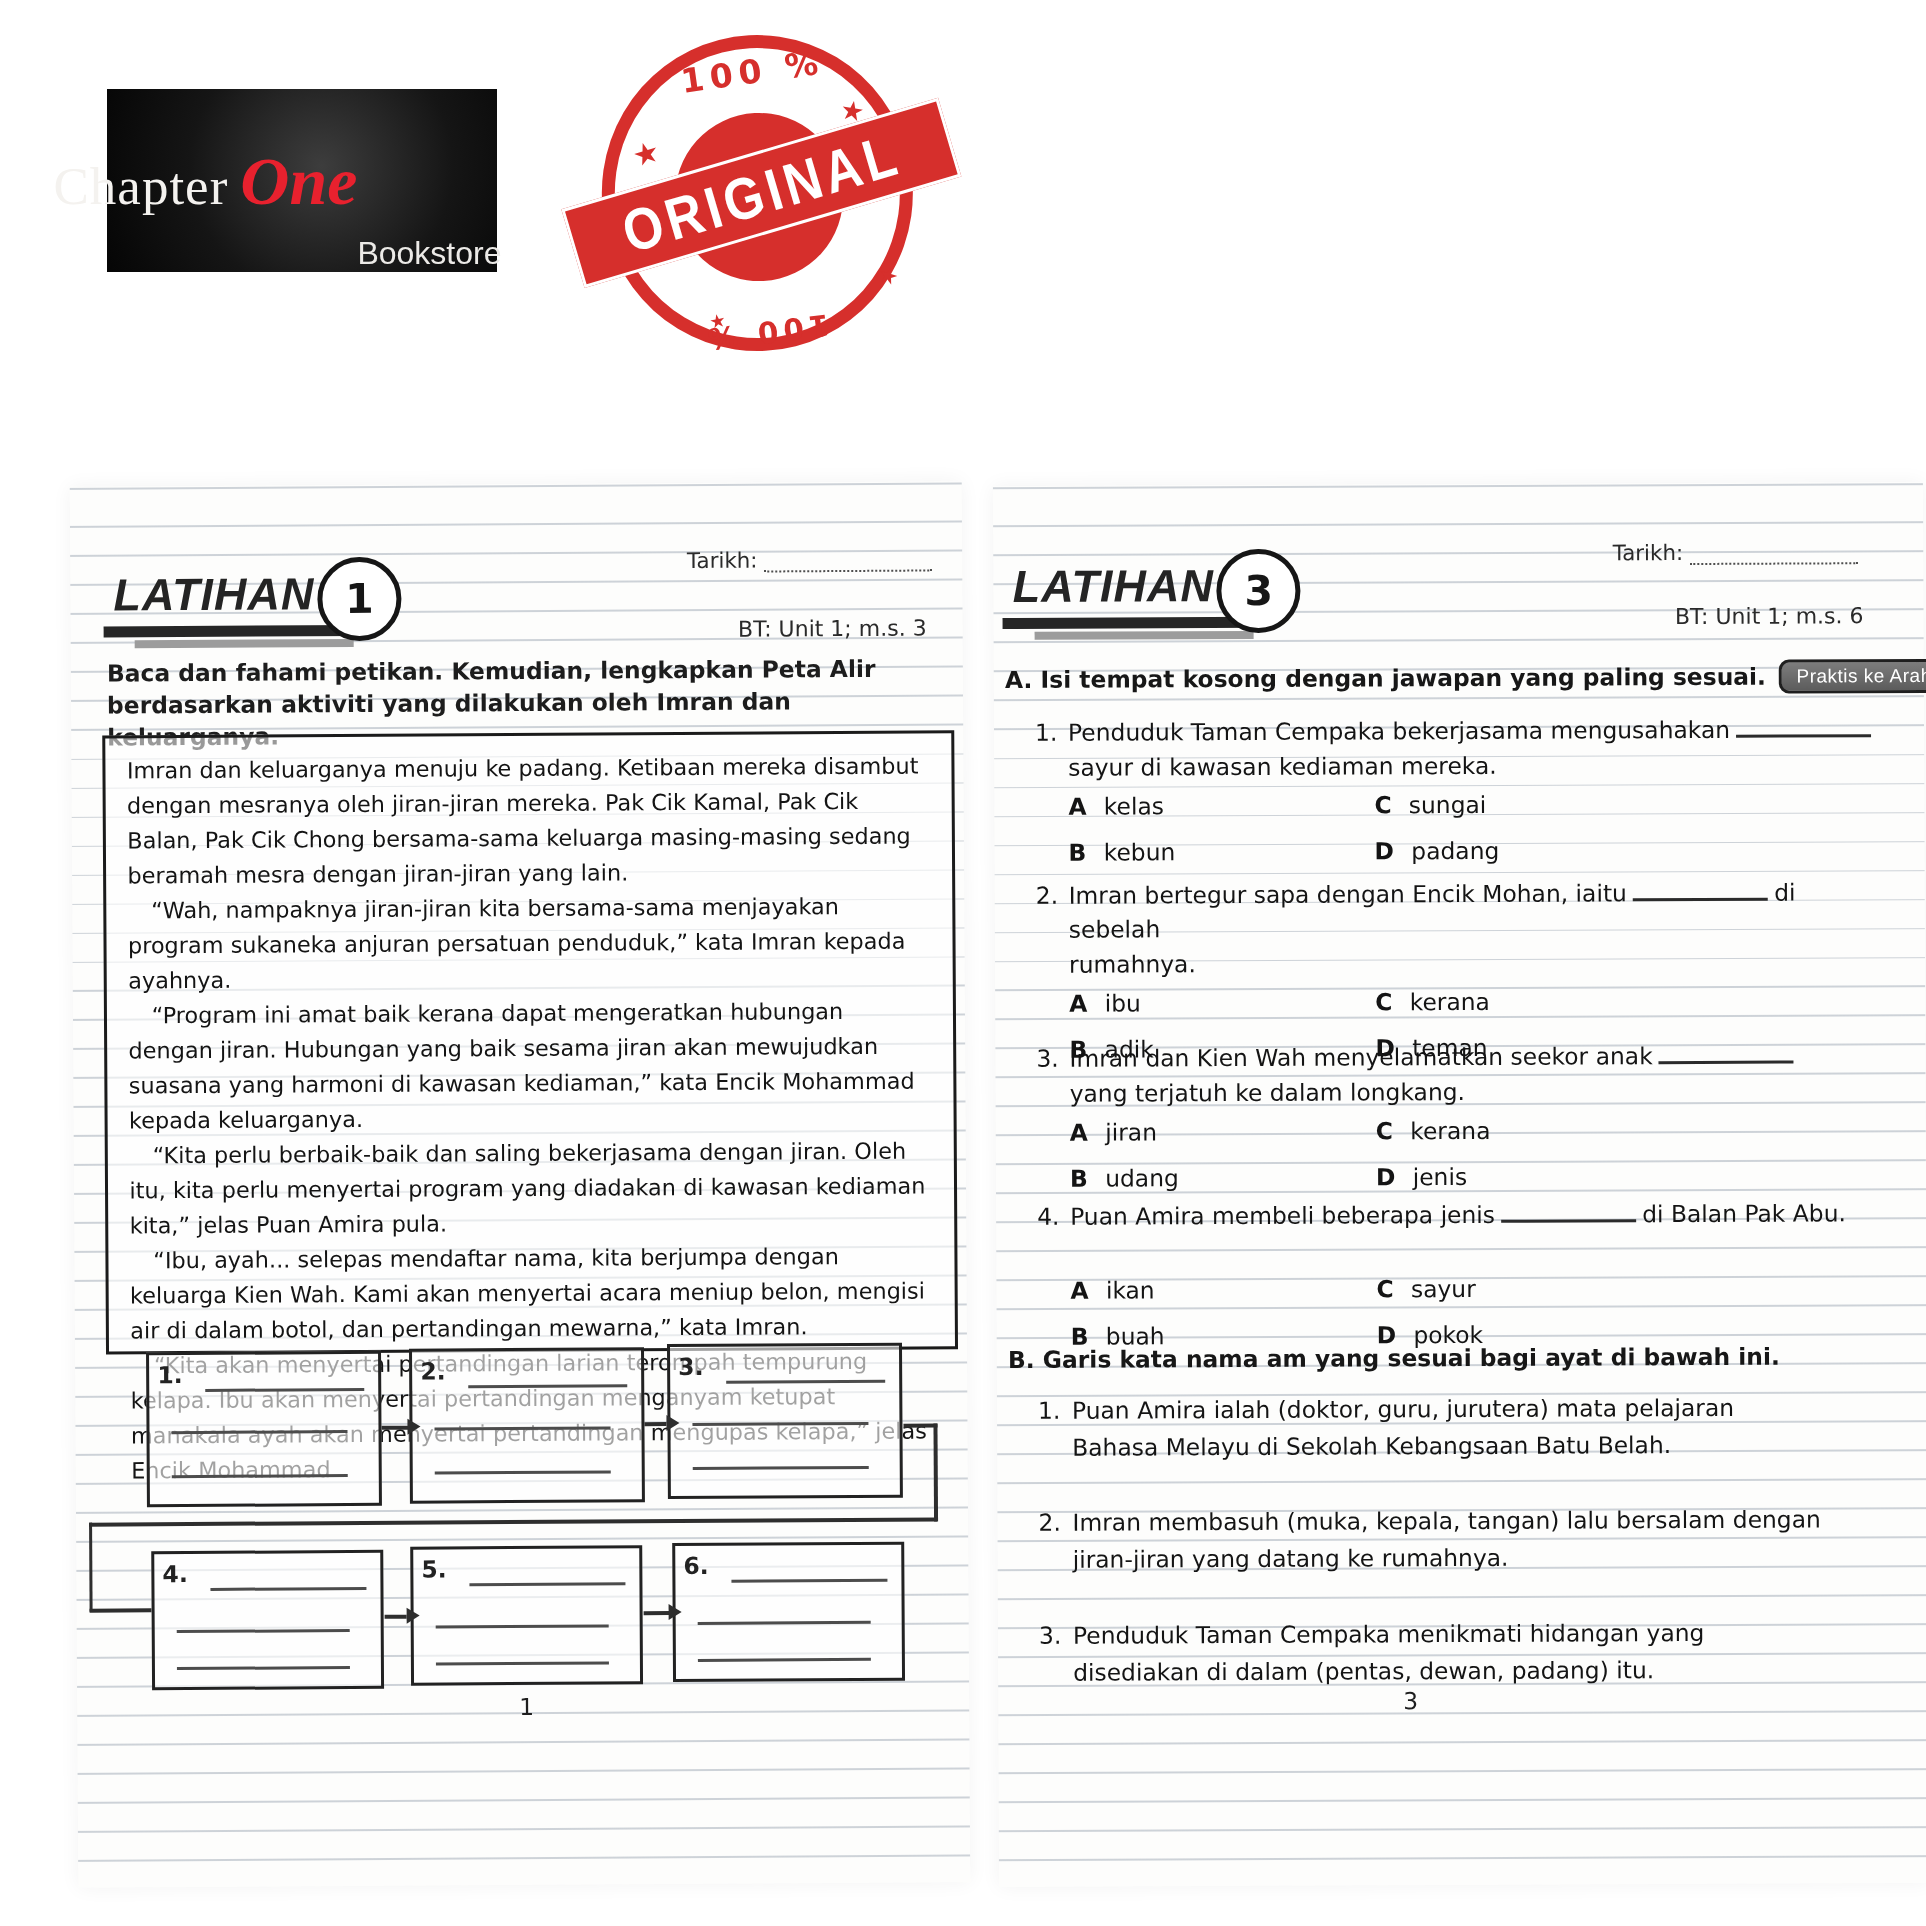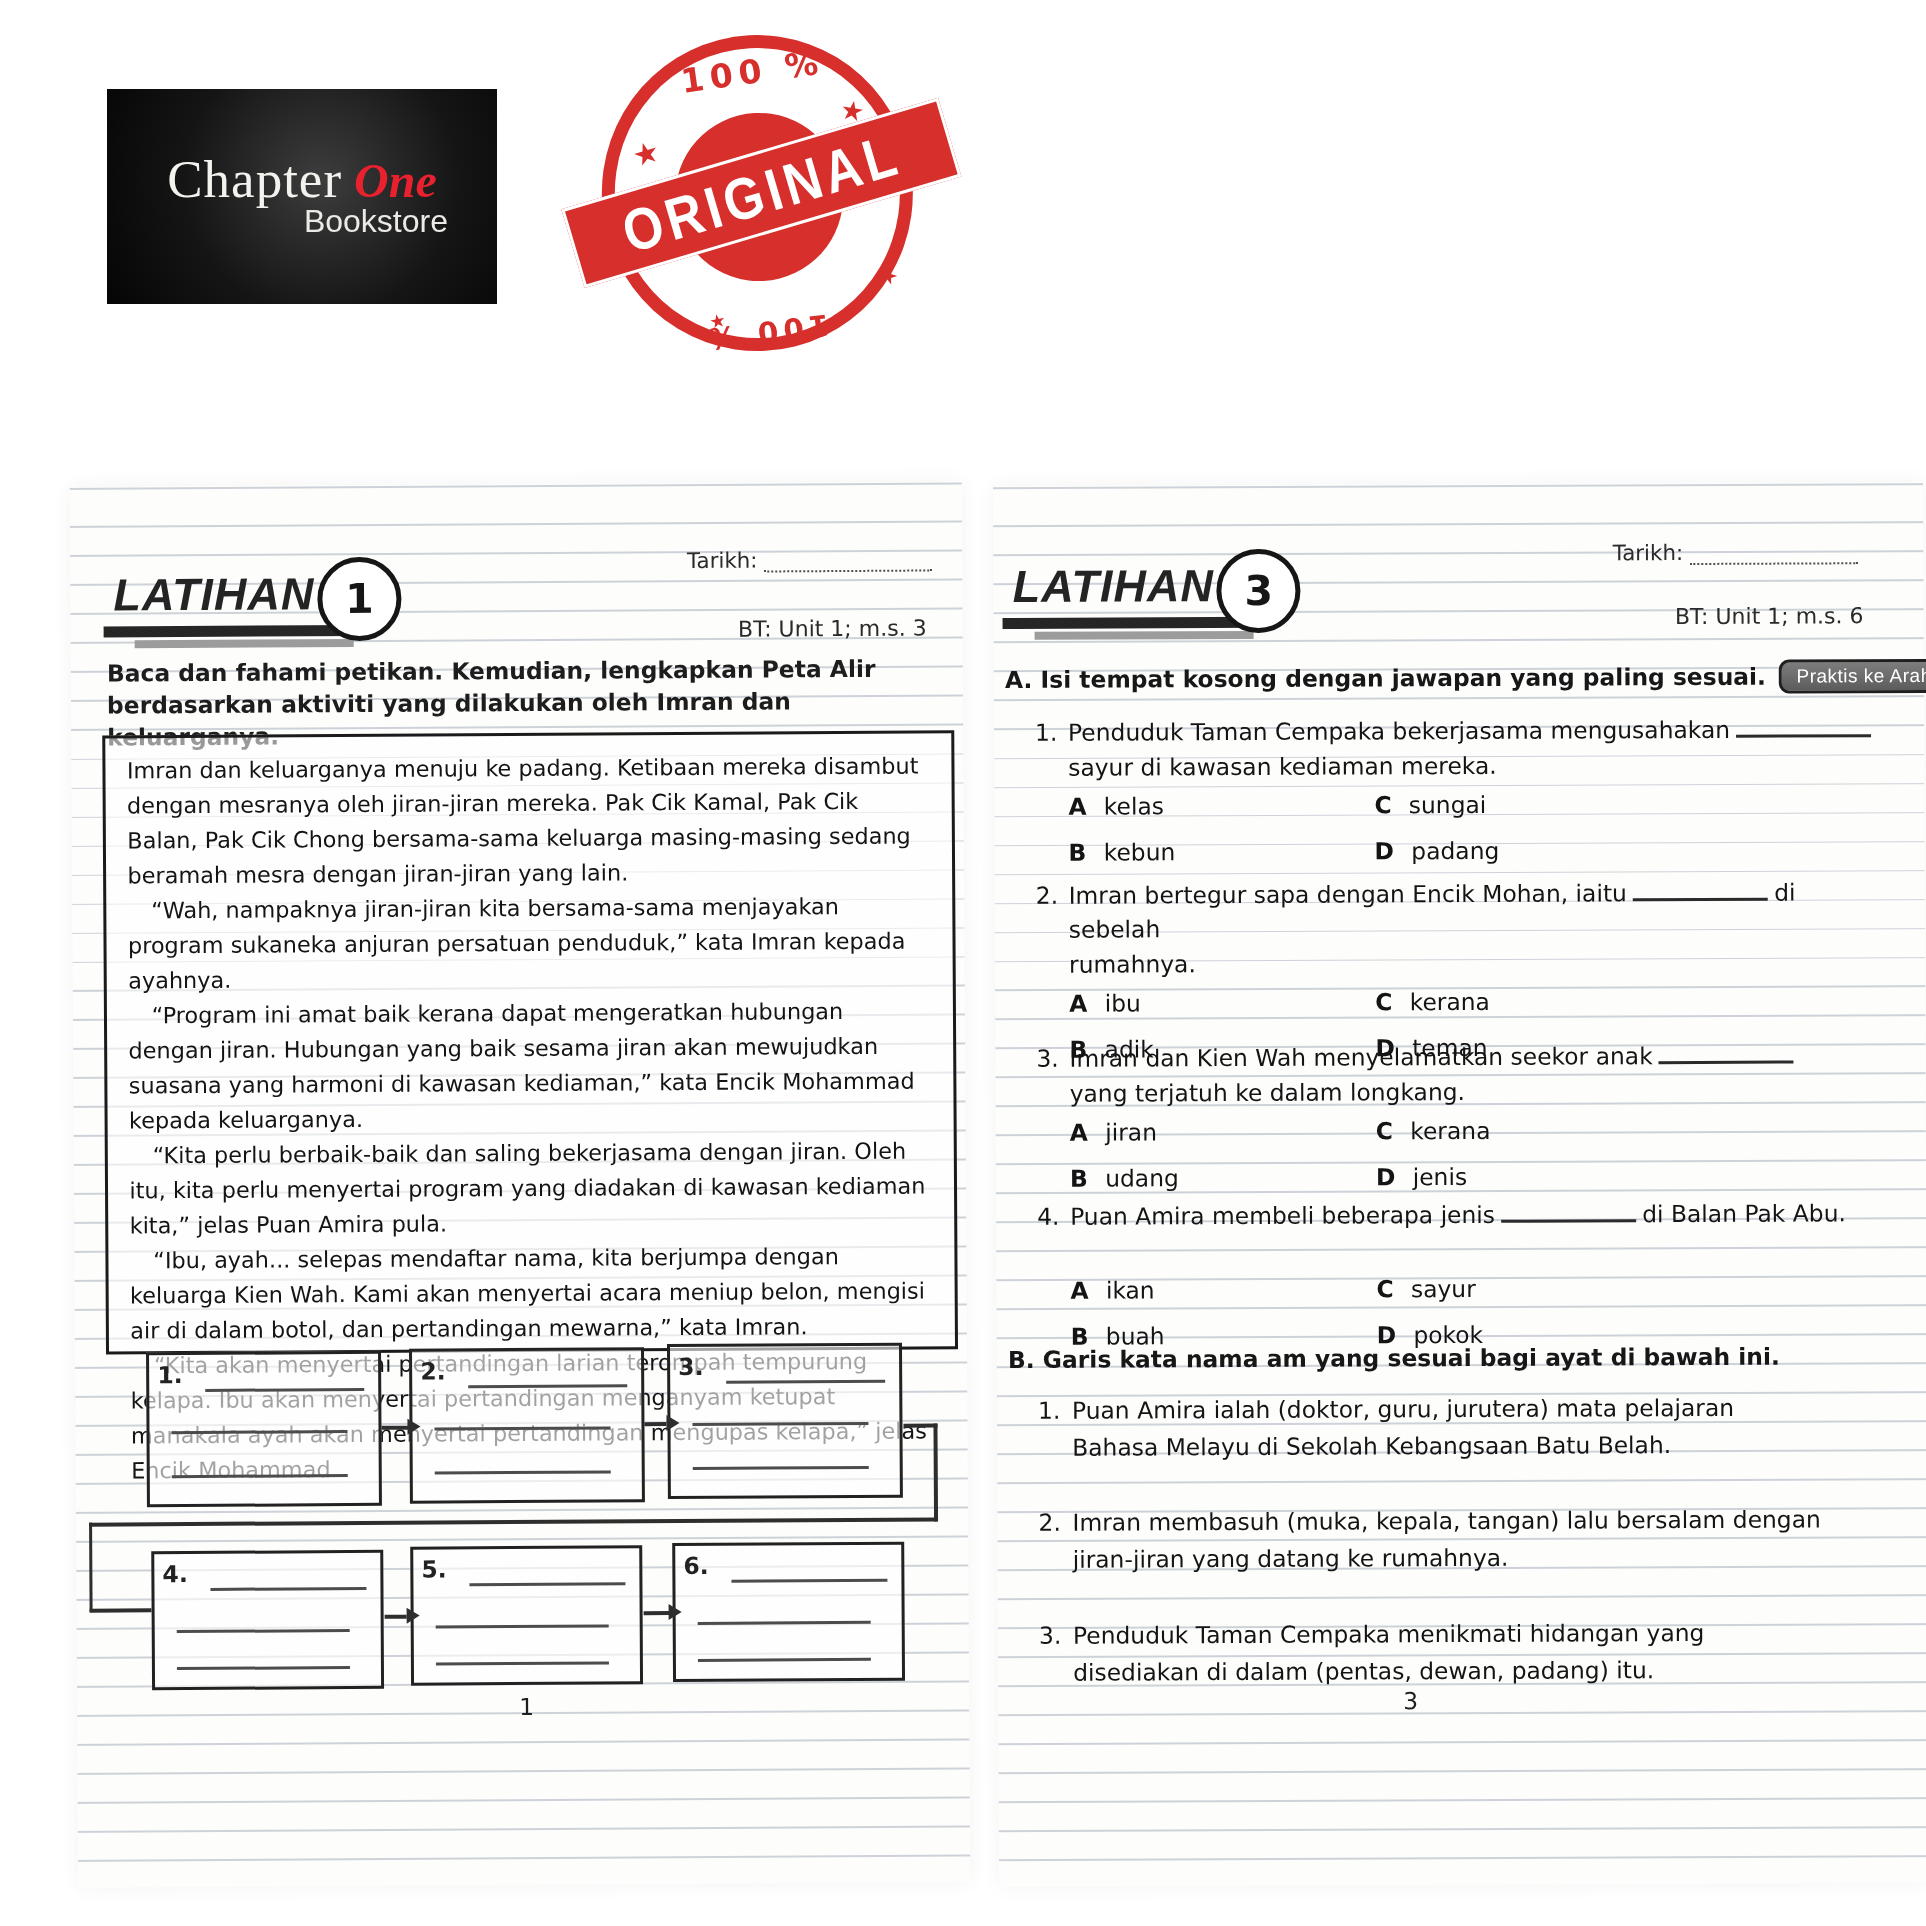--- a/index.html
+++ b/index.html
@@ -1,25 +1,25 @@
 <!DOCTYPE html>
 <html style="font-size:8.2px"><head>
 <meta charset="utf-8">
 <style>
   html,body{margin:0;padding:0;background:#ffffff;}
   .canvas{position:relative;width:1926px;height:1926px;background:#ffffff;overflow:hidden;
           font-family:"DejaVu Sans",sans-serif;color:#1c1c1c;}
 
   
-  .logo{position:absolute;left:107px;top:89px;width:390px;height:215px;
+  .logo{position:absolute;left:107px;top:89px;width:390px;height:183px;
         background:radial-gradient(circle at 55% 42%, #3d3d3d 0%, #151515 55%, #050505 100%);
-        display:flex;flex-direction:column;justify-content:center;align-items:center;}
+        display:flex;flex-direction:row;justify-content:center;align-items:center;}
   .logo-line1{display:flex;align-items:baseline;line-height:1;}
   .logo-part1{font-family:"Liberation Serif",serif;font-size:53px;color:#f4f2ef;letter-spacing:1px;}
-  .logo-part2{font-family:"Liberation Serif",serif;font-style:italic;font-weight:700;font-size:48px;color:#e8212e;margin-left:12px;}
+  .logo-part2{font-family:"Liberation Serif",serif;font-style:italic;font-weight:700;font-size:68px;color:#e8212e;margin-left:12px;}
   .logo-sub{font-family:"Liberation Sans",sans-serif;font-size:32px;color:#eceae7;align-self:flex-end;margin:-3.1px 49px 0 0;}
 
   
   .stamp{position:absolute;left:591px;top:24.5px;width:336px;height:342px;transform:rotate(-3deg);opacity:.95;}
   .stamp-ring{position:absolute;left:11.2px;top:10.2px;width:285px;height:290px;border:13.2px solid #d42421;border-radius:50%;}
   .stamp-disc{position:absolute;left:84px;top:88px;width:168px;height:168px;background:#d42421;border-radius:50%;}
   .stamp-top{position:absolute;left:0;top:26.5px;width:100%;text-align:center;font-size:33px;font-weight:700;
              color:#d42421;letter-spacing:6.1px;transform:rotate(-5deg);}
   .stamp-bottom{position:absolute;left:0;bottom:18.3px;width:100%;text-align:center;font-size:29.6px;font-weight:700;
              color:#d42421;letter-spacing:5.1px;transform:rotate(176deg);}

